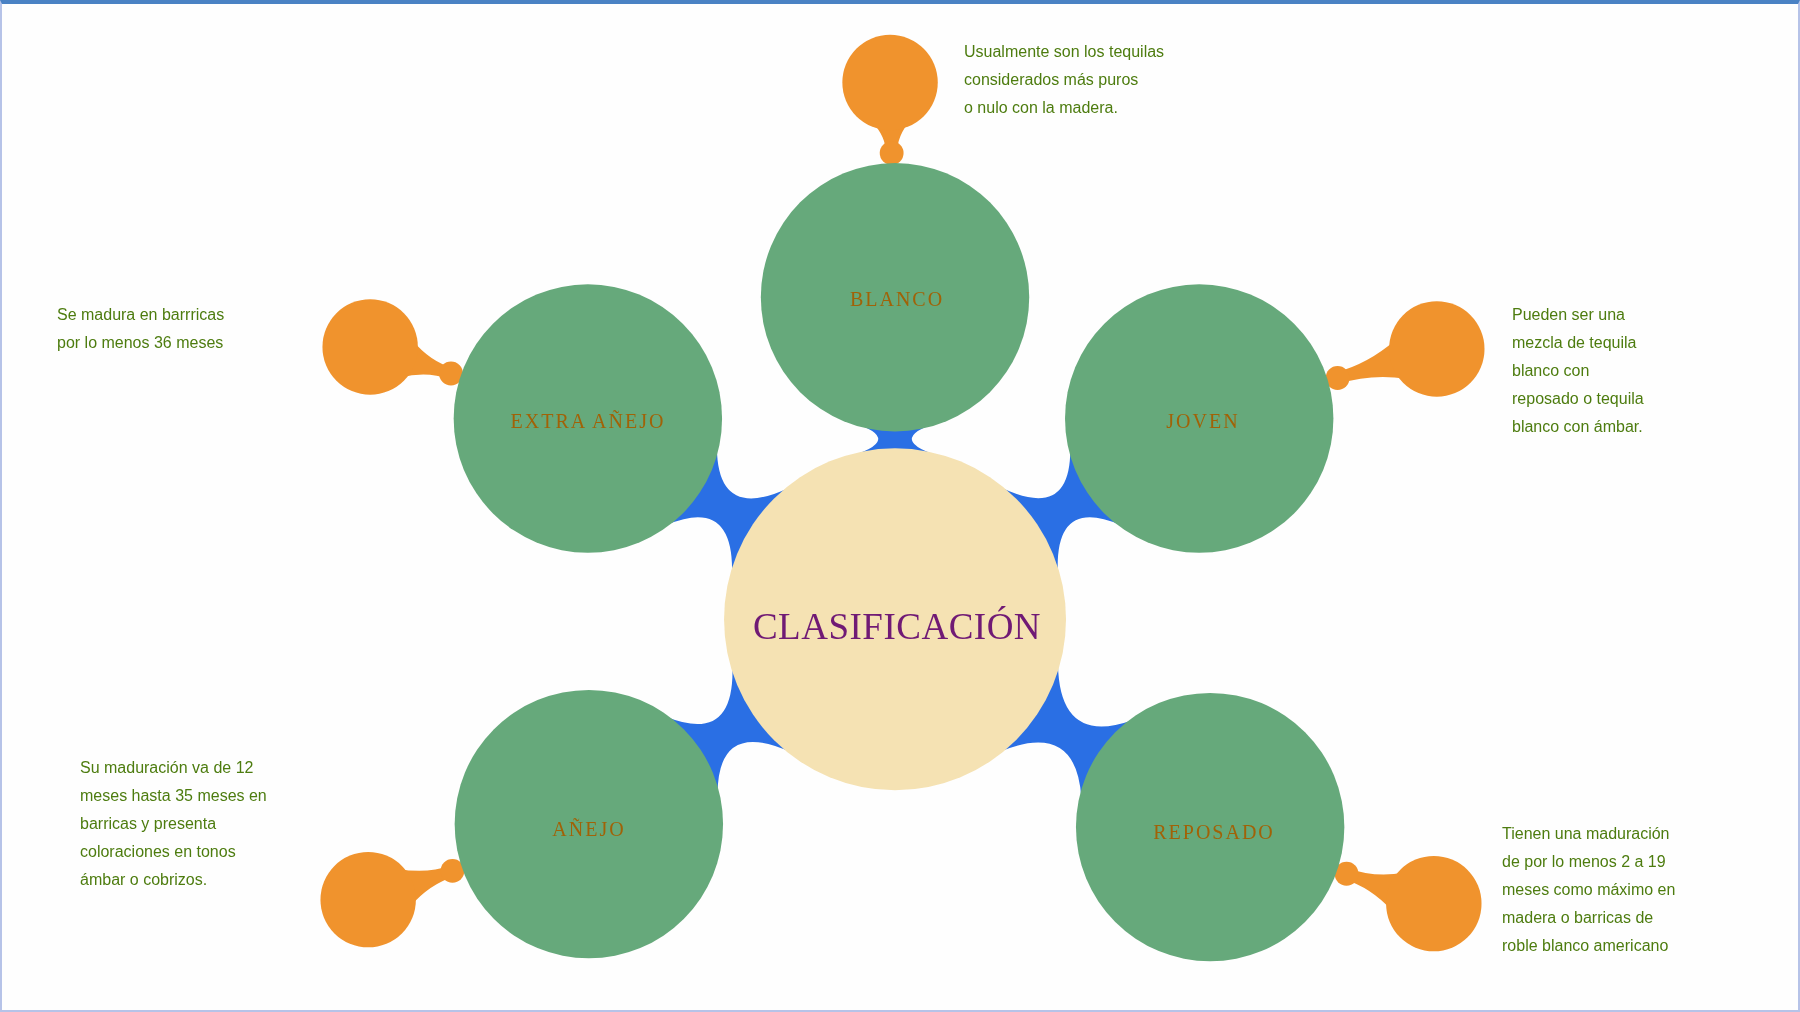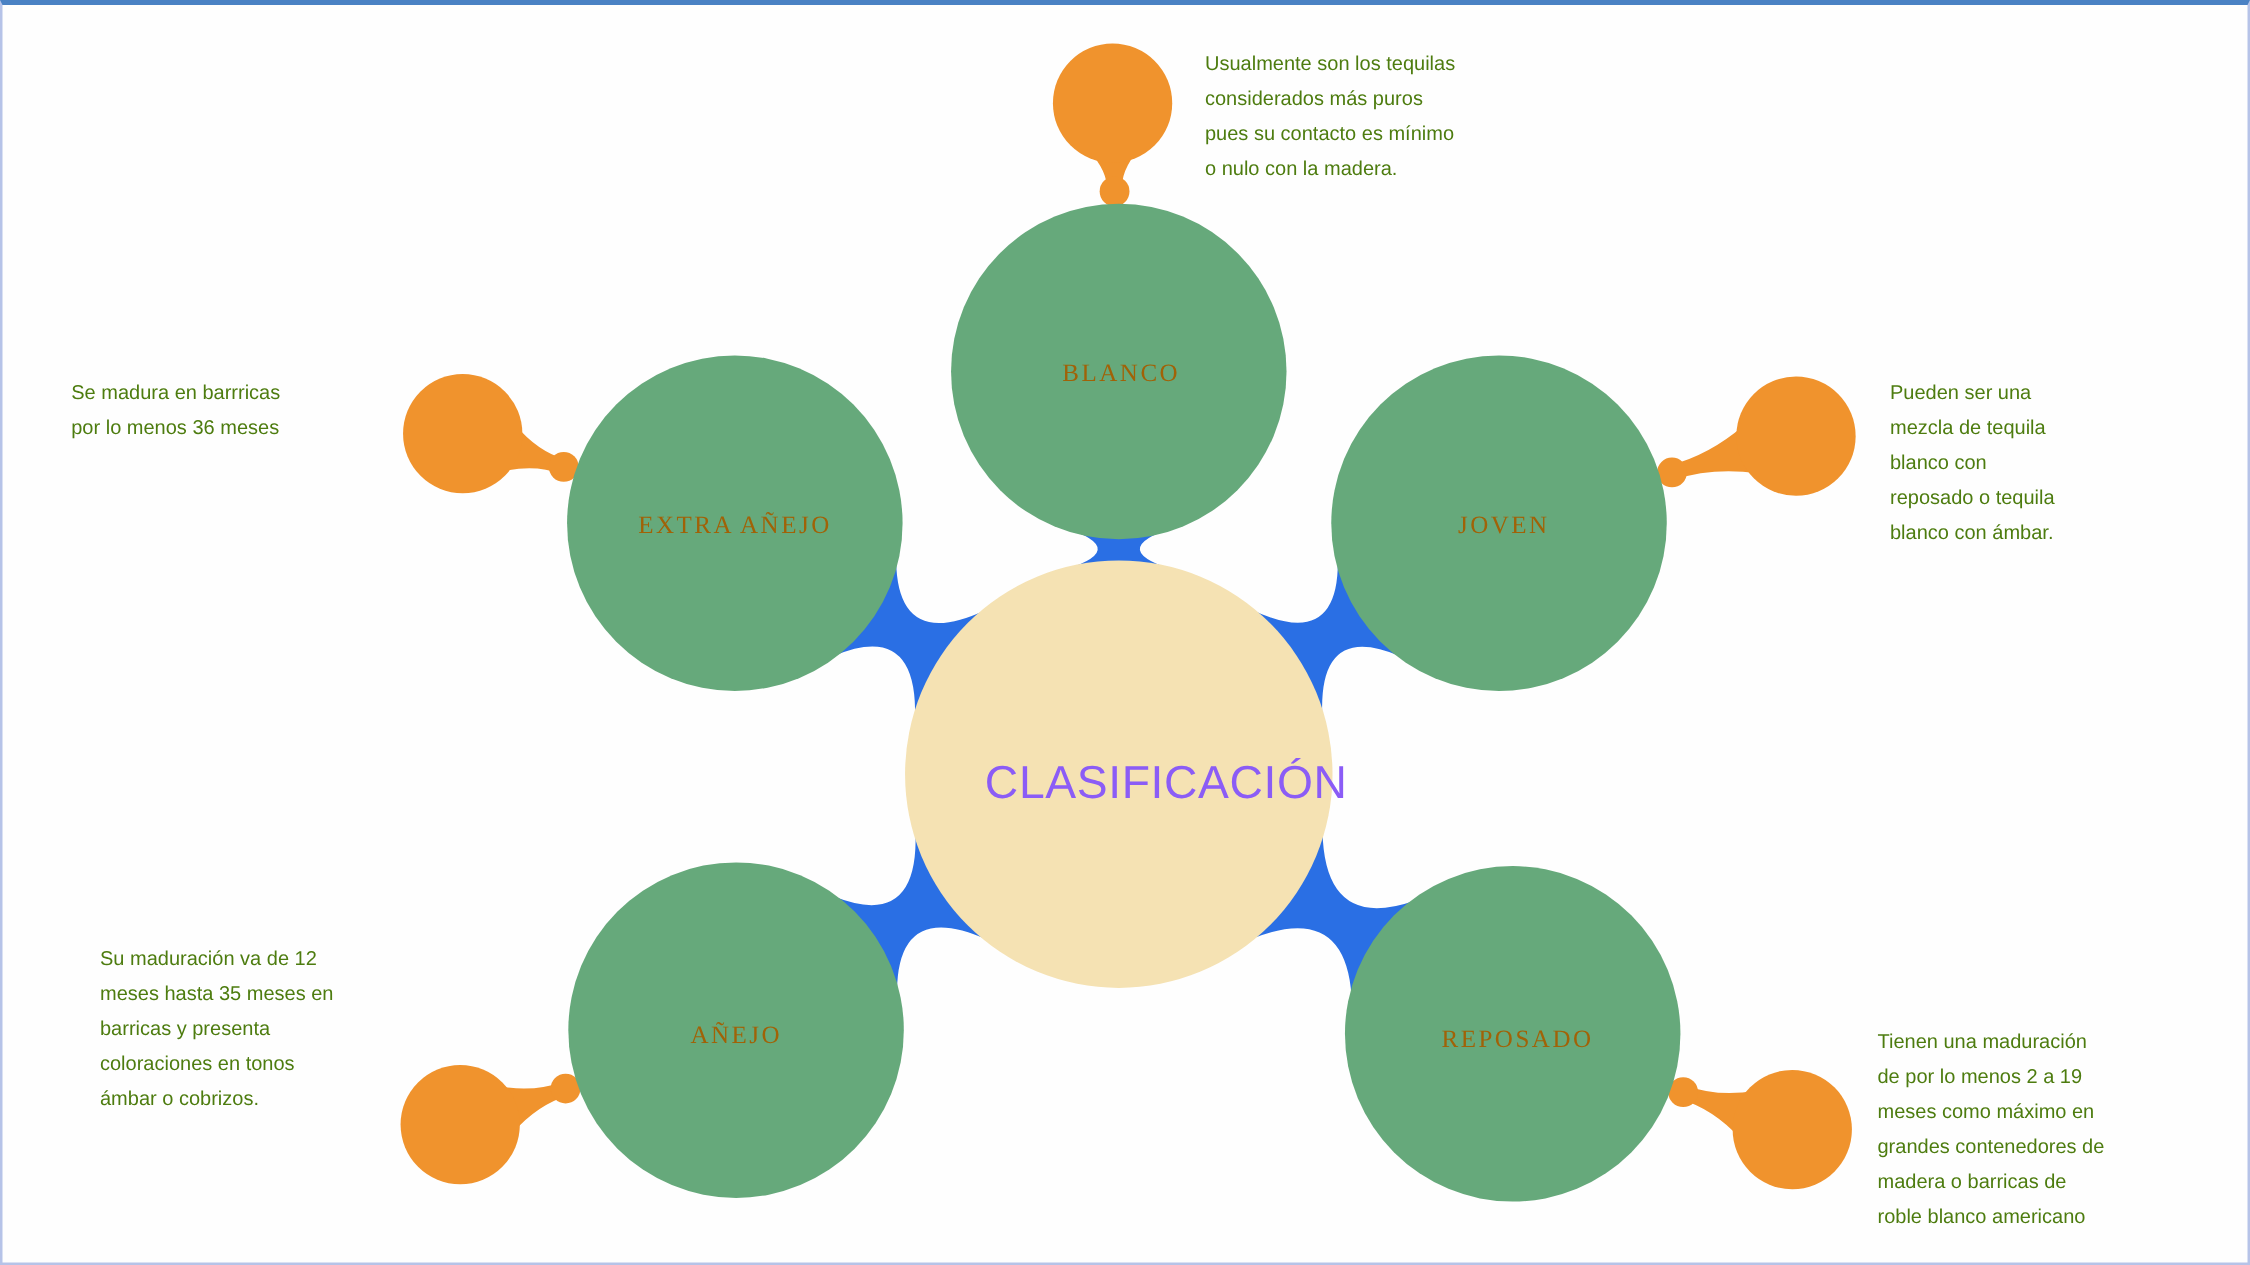--- a/index.html
+++ b/index.html
@@ -15,26 +15,25 @@
     font-family: "Liberation Serif", serif;
   }
   #mindmap-svg {
     position: absolute;
     left: 0; top: 0;
     width: 100%; height: 100%;
   }
   .center-label {
     position: absolute;
     transform: translate(-50%, -50%);
-    font-family: Liberation Sans, sans-serif;
+    font-family: Liberation Serif, serif;
     font-size: 37px;
     letter-spacing: 0.5px;
-    color: #8b5cf6;
+    color: #701a75;
     white-space: nowrap;
-    margin-left: 36px;
   }
   .node-label {
     position: absolute;
     transform: translate(-50%, -50%);
     font-family: "Liberation Serif", serif;
     font-size: 20px;
     letter-spacing: 2px;
     color: #a16207;
     white-space: nowrap;
   }
@@ -95,35 +94,33 @@
 
   <div class="node-label" id="label-blanco" style="left: 895px; top: 295px;">BLANCO</div>
   <div class="node-label" id="label-joven" style="left: 1201px; top: 417px;">JOVEN</div>
   <div class="node-label" id="label-reposado" style="left: 1212px; top: 828px;">REPOSADO</div>
   <div class="node-label" id="label-anejo" style="left: 587px; top: 825px;">AÑEJO</div>
   <div class="node-label" id="label-extra_anejo" style="left: 586px; top: 417px;">EXTRA AÑEJO</div>
 
   <div class="desc" id="desc-blanco" style="left: 962px; top: 34px;">
       <div>Usualmente son los tequilas</div>
       <div>considerados más puros</div>
-      <div>pues su contacto es mínimo</div>
       <div>o nulo con la madera.</div>
     </div>
   <div class="desc" id="desc-joven" style="left: 1510px; top: 297px;">
       <div>Pueden ser una</div>
       <div>mezcla de tequila</div>
       <div>blanco con</div>
       <div>reposado o tequila</div>
       <div>blanco con ámbar.</div>
     </div>
   <div class="desc" id="desc-reposado" style="left: 1500px; top: 816px;">
       <div>Tienen una maduración</div>
       <div>de por lo menos 2 a 19</div>
       <div>meses como máximo en</div>
-      <div>grandes contenedores de</div>
       <div>madera o barricas de</div>
       <div>roble blanco americano</div>
     </div>
   <div class="desc" id="desc-anejo" style="left: 78px; top: 750px;">
       <div>Su maduración va de 12</div>
       <div>meses hasta 35 meses en</div>
       <div>barricas y presenta</div>
       <div>coloraciones en tonos</div>
       <div>ámbar o cobrizos.</div>
     </div>

